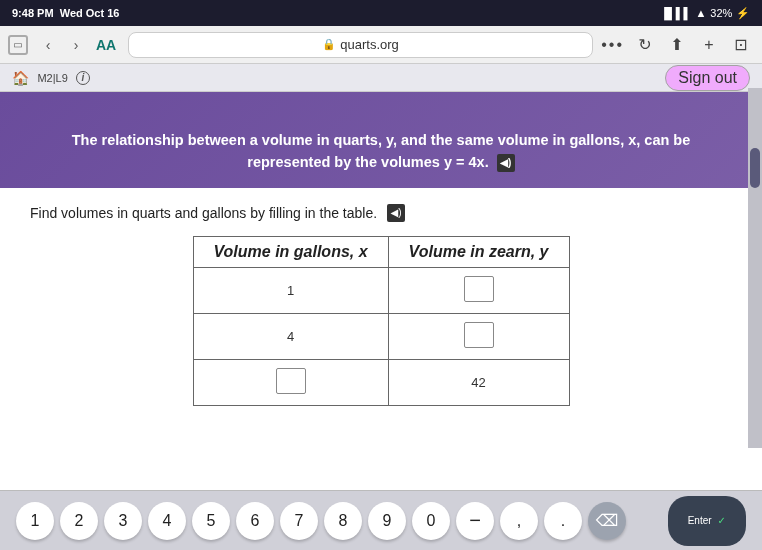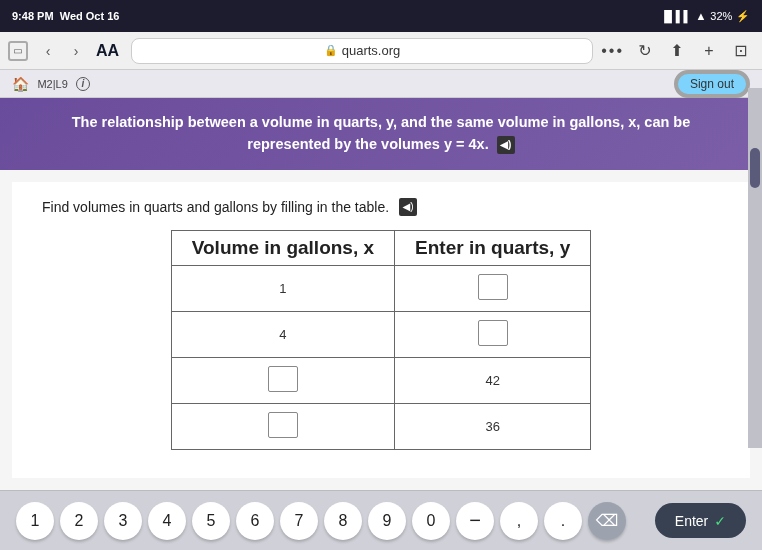--- a/index.html
+++ b/index.html
@@ -24,21 +24,21 @@
 
     
     .status-bar {
       background: #1c1c2e;
       color: #fff;
       font-size: 11px;
       padding: 4px 12px;
       display: flex;
       justify-content: space-between;
       align-items: center;
-      height: 32px;
+      height: 26px;
     }
     .status-bar-left { font-weight: 600; }
     .status-bar-right { display: flex; align-items: center; gap: 4px; font-size: 11px; }
 
     
     .browser-chrome {
       background: #f0f0f0;
       display: flex;
       align-items: center;
       padding: 4px 8px;
@@ -58,23 +58,23 @@
       border: none;
       background: transparent;
       cursor: pointer;
       display: flex;
       align-items: center;
       justify-content: center;
       color: #555;
       font-size: 14px;
     }
     .browser-aa {
-      font-size: 16px;
+      font-size: 14px;
       font-weight: 600;
-      color: #0f172a;
+      color: #0f766e;
       margin-right: 4px;
     }
     .address-bar {
       flex: 1;
       background: #fff;
       border-radius: 8px;
       height: 26px;
       display: flex;
       align-items: center;
       justify-content: center;
@@ -126,25 +126,25 @@
       justify-content: center;
       font-size: 10px;
       font-weight: bold;
       color: #555;
       font-style: italic;
     }
 
     
     .sign-out-btn {
       margin-left: auto;
-      background: #7dd3fc;
-      border: 4px solid #a3a3a3;
+      background: #f0abfc;
+      border: 1px solid #a3a3a3;
       border-radius: 14px;
       padding: 3px 12px;
-      font-size: 12px;
+      font-size: 16px;
       font-weight: 500;
       color: #333;
       cursor: pointer;
     }
 
     
     .main-content {
       flex: 1;
       background: #f5f5f5;
       overflow-y: auto;
@@ -156,40 +156,41 @@
     .purple-banner {
       background: linear-gradient(135deg, #6a4c9c, #7b5ea7);
       padding: 14px 30px;
       text-align: center;
     }
     .purple-banner p {
       color: #fff;
       font-size: 14.5px;
       font-weight: 600;
       line-height: 1.5;
+      margin-top: 24px;
     }
     .audio-icon {
       display: inline-flex;
       align-items: center;
       justify-content: center;
       width: 18px;
       height: 18px;
       background: #333;
       border-radius: 2px;
       color: #fff;
       font-size: 10px;
       margin-left: 4px;
       vertical-align: middle;
       cursor: pointer;
     }
 
     
     .content-white {
       background: #fff;
-      margin: 12px;
+      margin: 0;
       padding: 16px 30px 10px;
       flex: 1;
     }
 
     .instruction-text {
       font-size: 14px;
       color: #222;
       margin-bottom: 14px;
       display: flex;
       align-items: center;
@@ -198,25 +199,26 @@
 
     
     .math-table {
       border-collapse: collapse;
       margin: 0 auto;
       min-width: 300px;
     }
     .math-table th {
       border: 1.5px solid #666;
       padding: 6px 20px;
-      font-size: 19px;
+      font-size: 16px;
       font-weight: 600;
       color: #222;
       background: #fff;
       text-align: center;
+      font-style: italic;
     }
     .math-table td {
       border: 1.5px solid #666;
       padding: 8px 20px;
       text-align: center;
       font-size: 13px;
       color: #333;
       background: #fff;
       min-width: 100px;
       height: 38px;
@@ -272,27 +274,27 @@
       align-items: center;
       justify-content: center;
     }
     .enter-btn {
       margin-left: auto;
       background: #374151;
       color: #fff;
       border: none;
       border-radius: 20px;
       padding: 8px 20px;
-      font-size: 14px;
+      font-size: 10px;
       font-weight: 500;
       cursor: pointer;
       display: flex;
       align-items: center;
       gap: 6px;
-      height: 35px;
+      height: 50px;
       justify-content: space-between;
     }
     .checkmark { color: #4ade80; }
 
     
     .scroll-area {
       position: absolute;
       right: 0;
       top: 88px;
       width: 14px;
@@ -395,21 +397,21 @@
 
       <div class="instruction-text">
         <span>Find volumes in quarts and gallons by filling in the table.</span>
         <span class="audio-icon">◀)</span>
       </div>
 
       <table class="math-table">
         <thead>
           <tr>
             <th>Volume in gallons, x</th>
-            <th>Enter in quarts, y</th>
+            <th>Volume in zearn, y</th>
           </tr>
         </thead>
         <tbody>
 
           <tr>
             <td>1</td>
             <td>
               <div class="input-cell"></div>
             </td>
           </tr>
@@ -421,26 +423,20 @@
             </td>
           </tr>
 
           <tr>
             <td>
               <div class="input-cell"></div>
             </td>
             <td>42</td>
           </tr>
 
-          <tr>
-            <td>
-              <div class="input-cell"></div>
-            </td>
-            <td>36</td>
-          </tr>
         </tbody>
       </table>
 
     </div>
   </div>
 
   <div class="numpad">
     <button class="num-btn">1</button>
     <button class="num-btn">2</button>
     <button class="num-btn">3</button>

